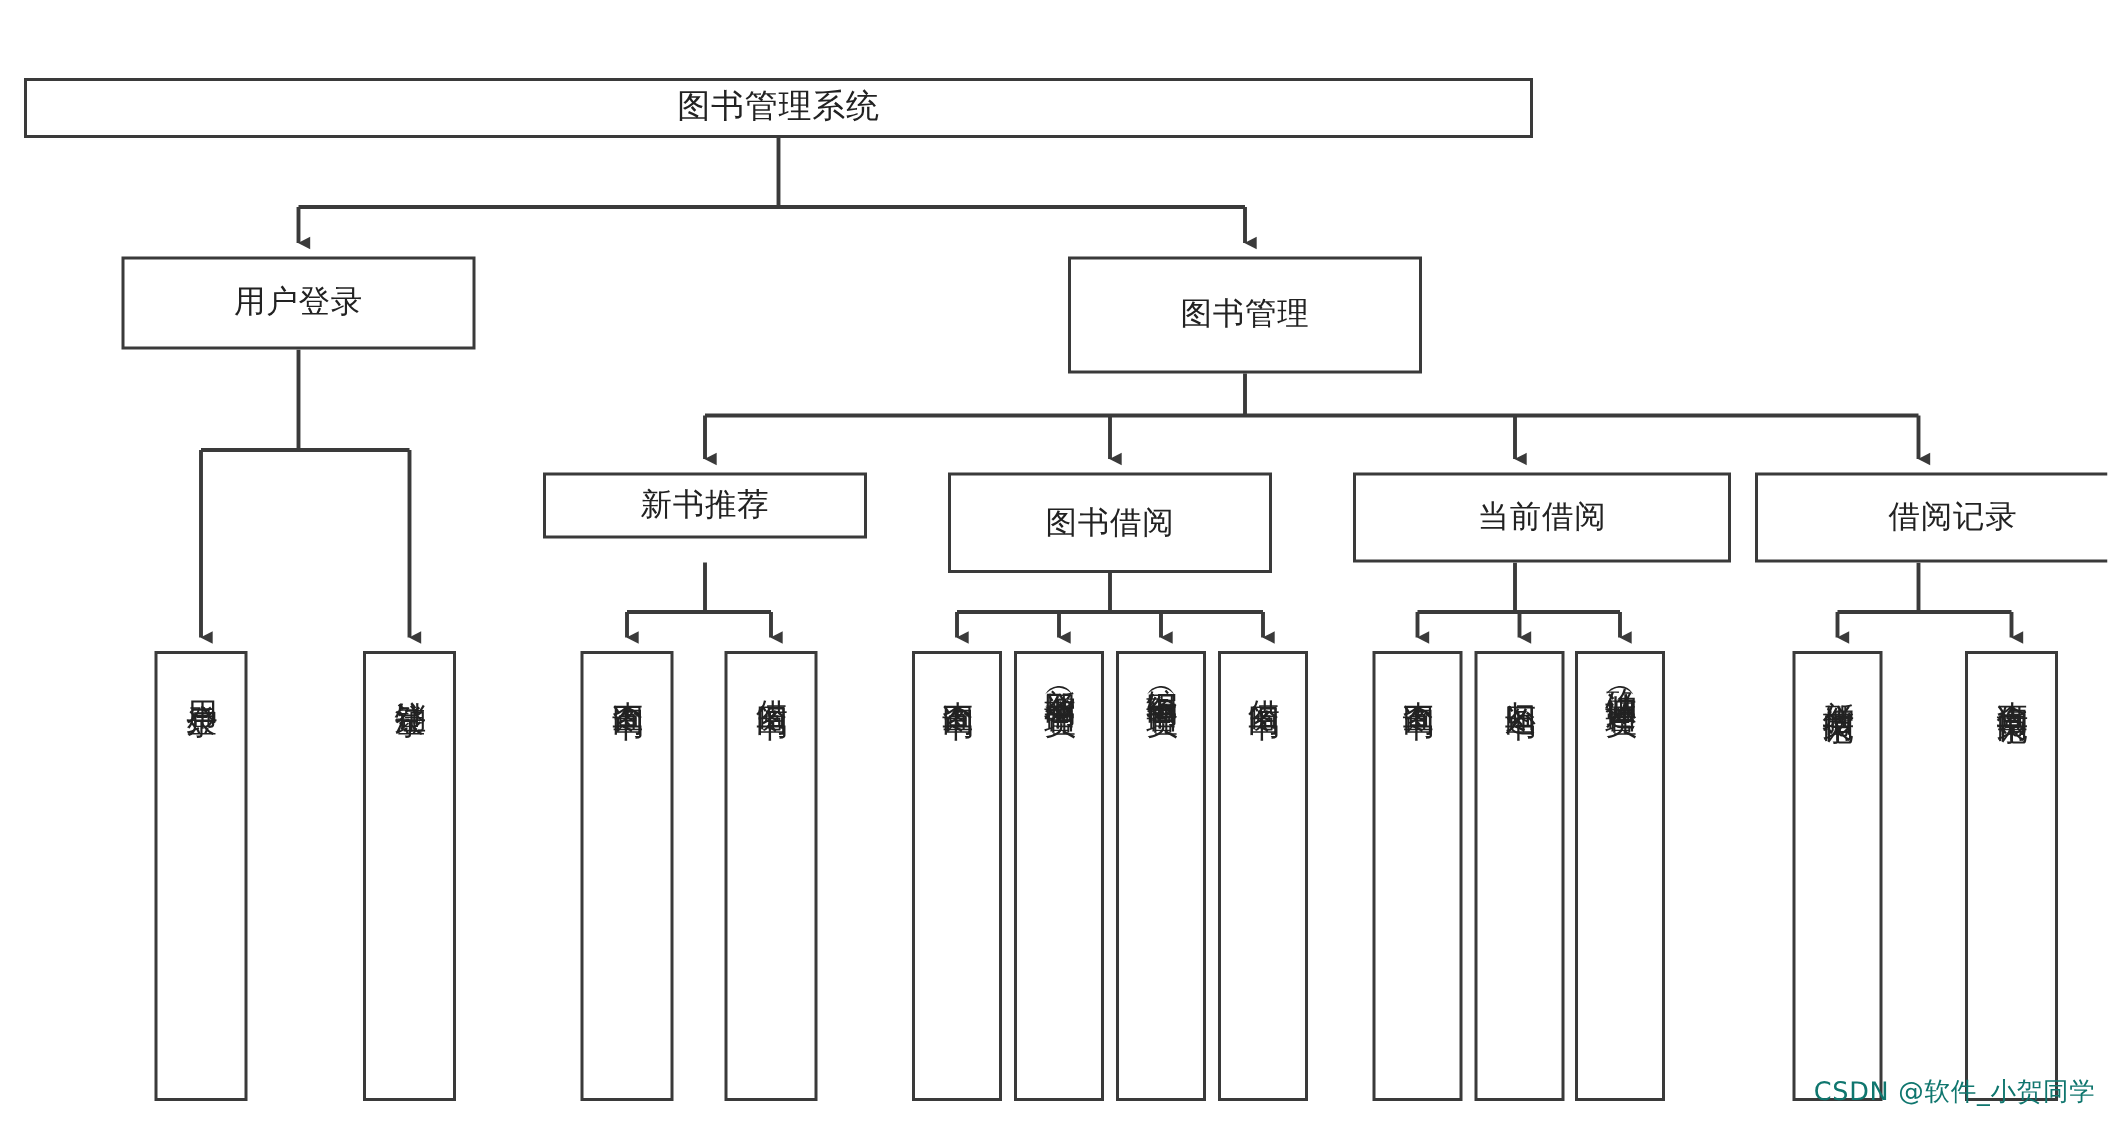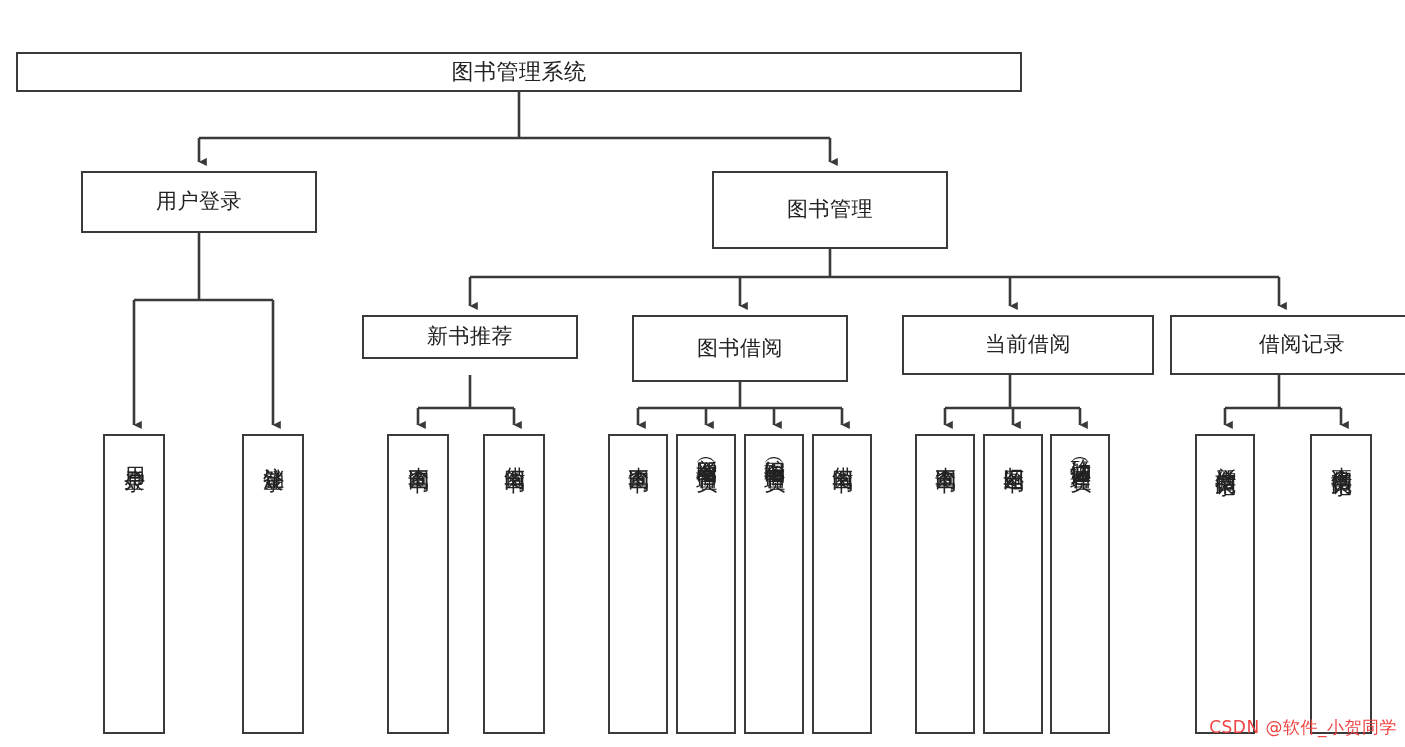--- a/index.html
+++ b/index.html
@@ -57,21 +57,21 @@
     color: #222222;
   }
   .leaf.tall-text {
     padding-top: 6px;
   }
   .watermark {
     position: absolute;
     right: 8px;
     bottom: 8px;
     font-size: 17px;
-    color: #ef4444;
+    color: #0f766e;
     white-space: nowrap;
     letter-spacing: 0.5px;
     font-family: "DejaVu Sans", "Liberation Sans", sans-serif;
   }
 </style>
 </head>
 <body>
 
 <div id="diagram-root">
 

